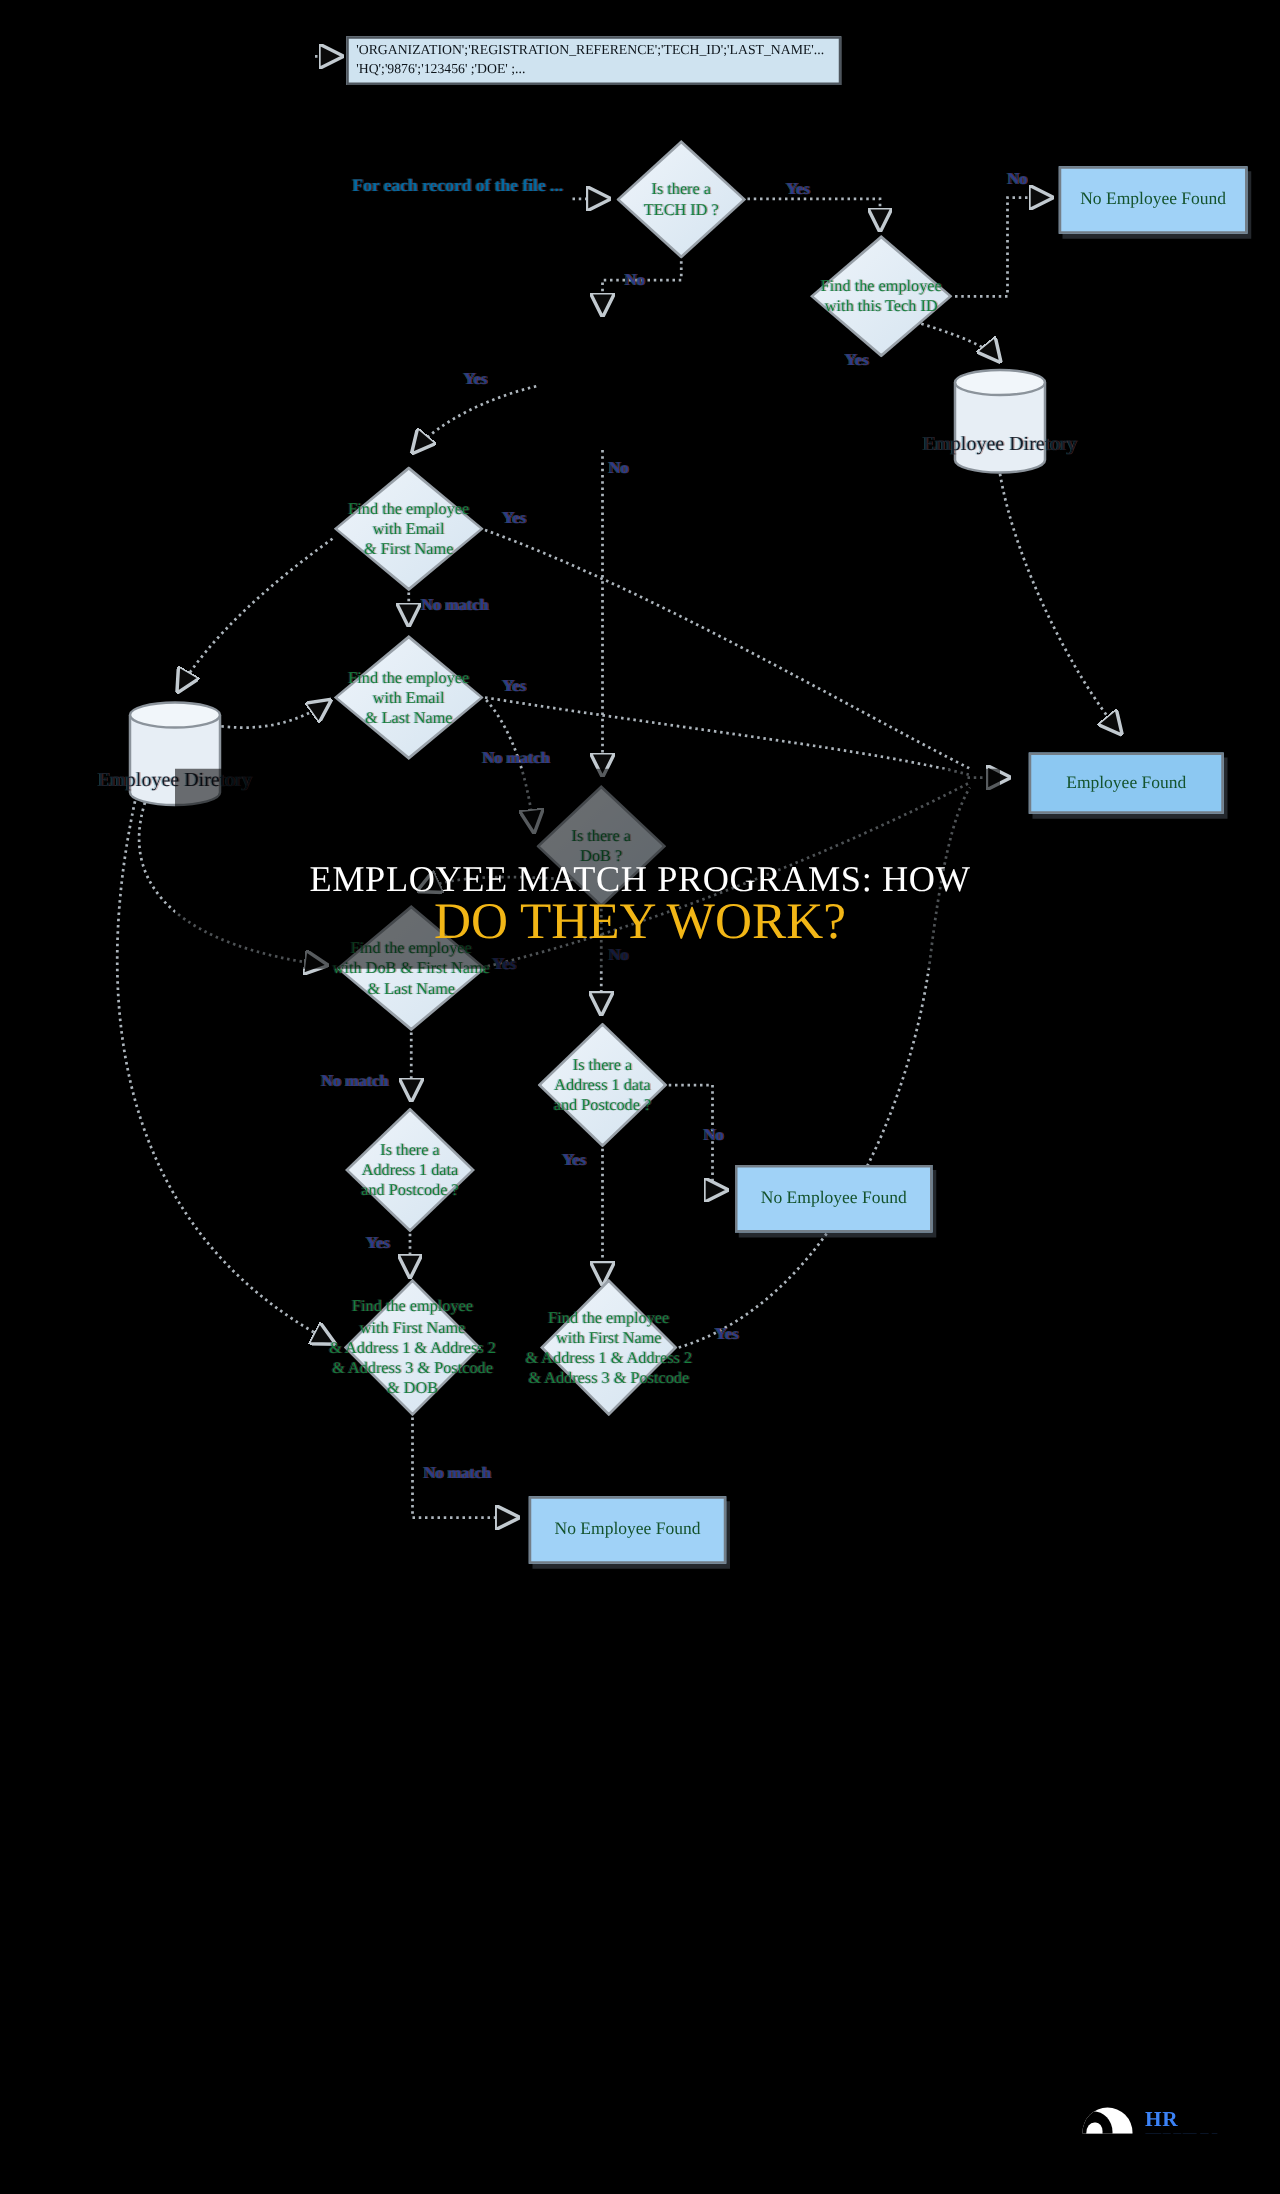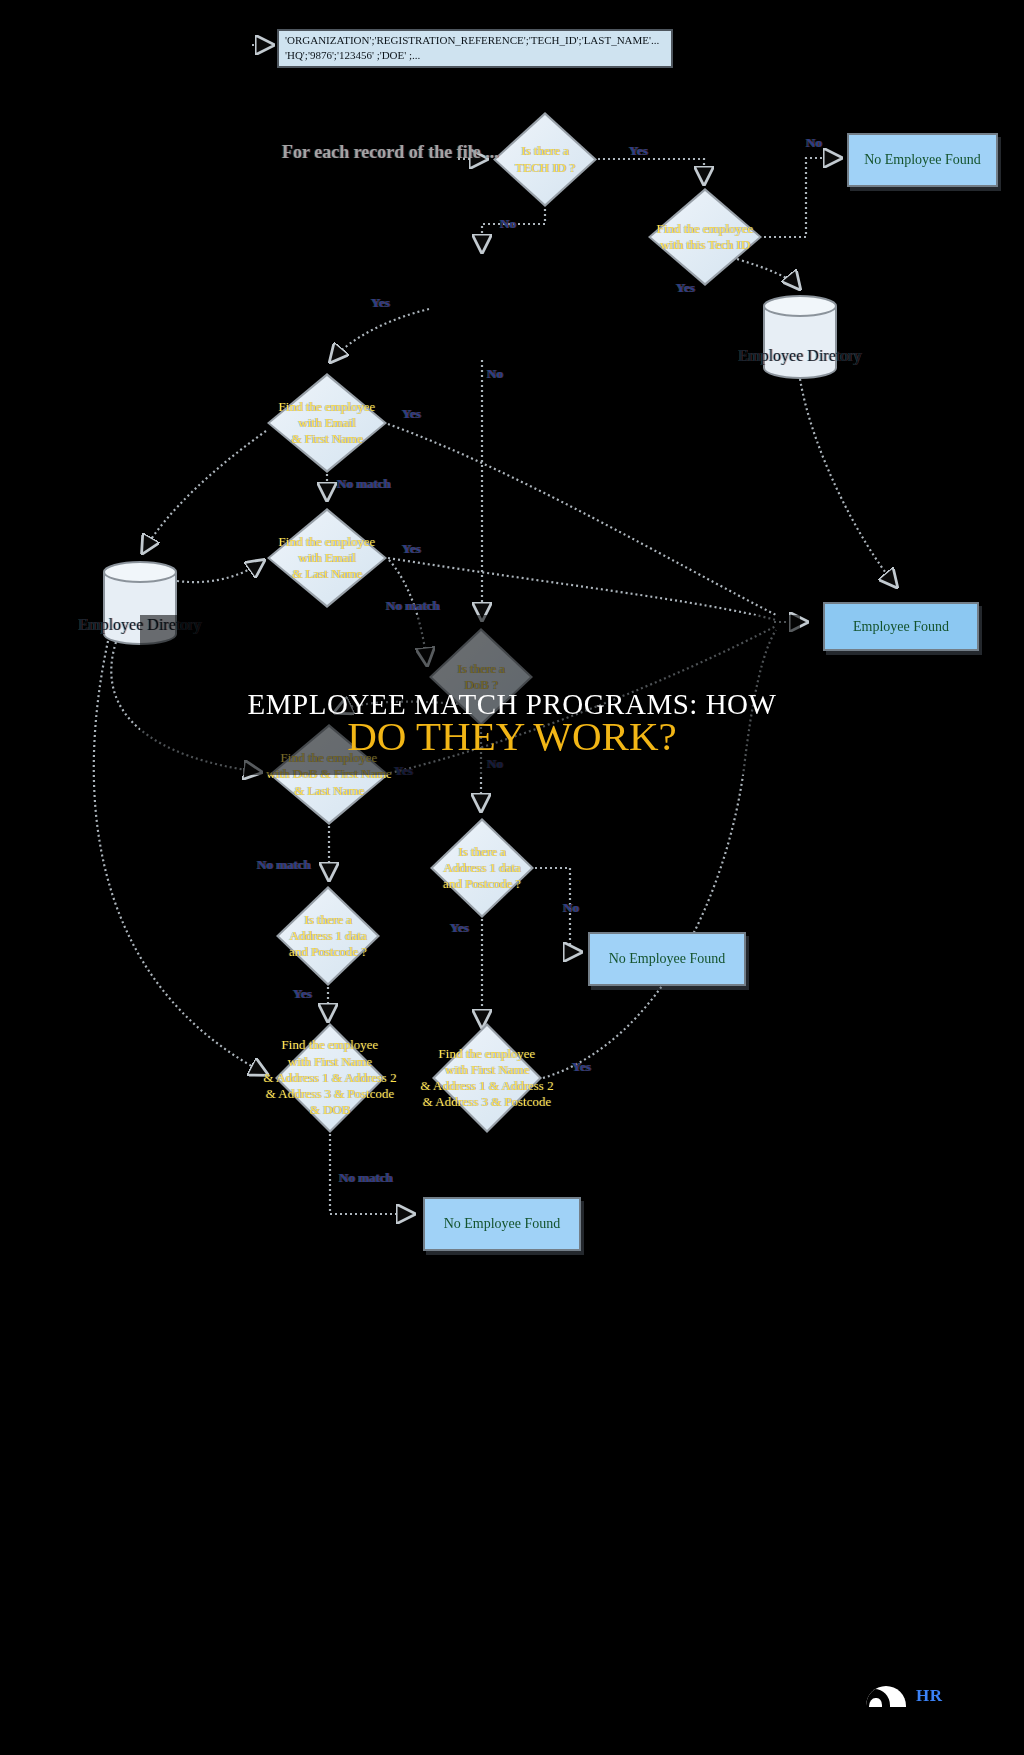--- a/index.html
+++ b/index.html
@@ -6,32 +6,32 @@
   #stage{position:relative;width:1024px;height:1707px;background:#000;overflow:hidden;
          font-family:Liberation Serif, serif;}
   #wires{position:absolute;left:0;top:0;z-index:0;}
   
   .dm{position:absolute;z-index:1;}
   .dm .shape{position:absolute;inset:0;clip-path:polygon(50% 0,100% 50%,50% 100%,0 50%);
              background:#98a0a8;filter:drop-shadow(3px 4px 2px rgba(95,105,115,.45));}
   .dm .fill{position:absolute;inset:3px;clip-path:polygon(50% 0,100% 50%,50% 100%,0 50%);
             background:linear-gradient(135deg,#eef4fa,#d5e4f0);}
   .dm .lbl{position:absolute;inset:-10px -34px;display:flex;align-items:center;justify-content:center;
-           text-align:center;font-size:13px;line-height:1.25;color:#fde047;white-space:pre-line;
+           text-align:center;font-size:13px;line-height:1.25;color:#15803d;white-space:pre-line;
            text-shadow:1px 0 0 rgba(150,70,60,.35),-1px 0 0 rgba(50,130,150,.35);}
   
   .bx{position:absolute;z-index:1;display:flex;align-items:center;justify-content:center;
       background:#a0d2f7;border:2px solid #737e88;box-shadow:3px 4px 0 rgba(90,100,112,.4);
       font-size:14px;color:#14532d;text-align:center;}
   .csv{position:absolute;z-index:1;background:#cfe3f0;border:2px solid #4e565e;color:#0d141a;
        font-size:11px;line-height:1.4;padding:2px 6px;white-space:pre-line;text-align:left;}
   
   .el{position:absolute;z-index:2;font-size:13px;font-weight:bold;color:#2c3a8a;
       text-shadow:1px 0 0 rgba(160,70,50,.55),-1px 0 0 rgba(40,130,160,.55);}
-  .note{position:absolute;z-index:2;font-size:18px;font-weight:bold;color:#a3a3a3;
+  .note{position:absolute;z-index:2;font-size:14px;font-weight:bold;color:#0369a1;
         text-shadow:1px 0 0 rgba(150,60,60,.5),-1px 0 0 rgba(40,120,150,.5);}
   .cyl-lbl{position:absolute;z-index:2;width:124px;text-align:center;font-size:16px;color:#141e2b;
            text-shadow:1px 0 0 rgba(150,70,60,.4),-1px 0 0 rgba(50,130,150,.4);}
   
   .band{position:absolute;left:140px;top:615px;width:660px;height:160px;
         background:rgba(0,0,0,.55);z-index:3;}
   .t1{position:absolute;left:0;right:0;top:676px;text-align:center;font-size:29px;
       letter-spacing:.5px;color:#ffffff;z-index:4;margin-top:12px;}
   .t2{position:absolute;left:0;right:0;top:712px;text-align:center;font-size:41px;
       color:#f2b616;z-index:4;}

